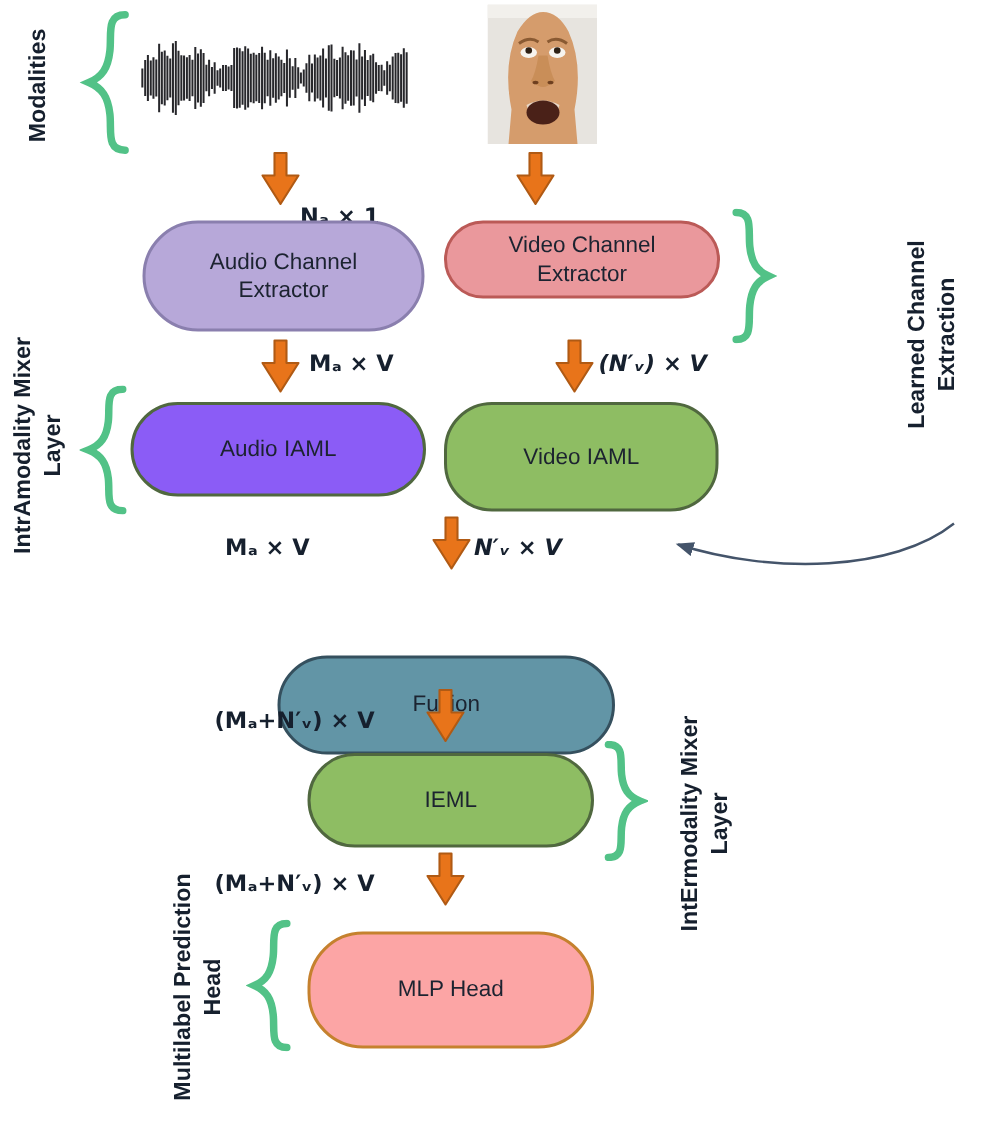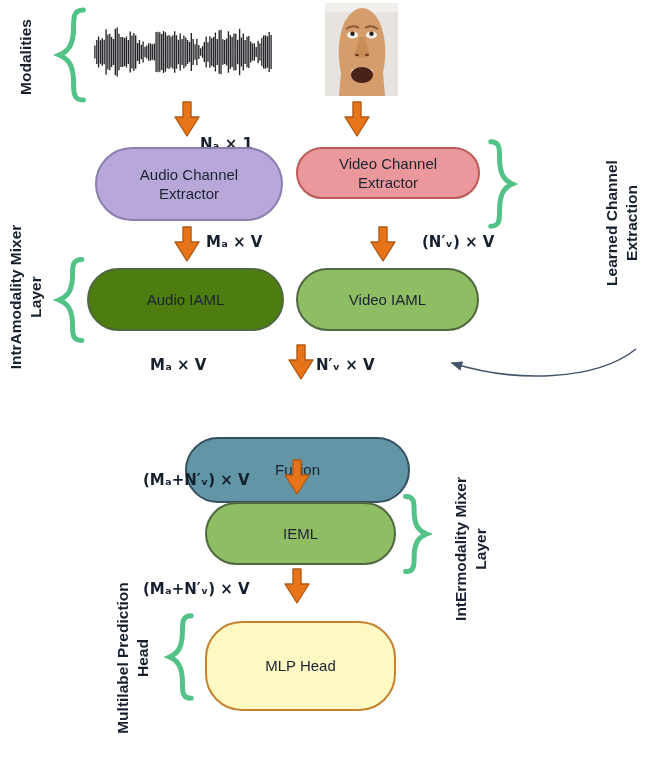--- a/index.html
+++ b/index.html
@@ -7,25 +7,25 @@
     position:relative;width:655px;height:764px;background:#ffffff;
     font-family:"Liberation Sans",sans-serif;overflow:hidden;
   }
   .box{
     position:absolute;display:flex;align-items:center;justify-content:center;
     text-align:center;white-space:pre-line;font-size:15px;line-height:1.3;
     color:#1c2330;border:2px solid;box-sizing:border-box;
   }
   .box-audio-ext{left:95px;top:147px;width:188px;height:74px;border-radius:37px;background:#b7a8d9;border-color:#8a7fae;justify-content:center;}
   .box-video-ext{left:296px;top:147px;width:184px;height:52px;border-radius:37px;background:#ea989c;border-color:#bb5a57;}
-  .box-audio-iaml{left:87px;top:268px;width:197px;height:63px;border-radius:32px;background:#4d7c0f;border-color:#50683f;}
-  .box-video-iaml{left:296px;top:268px;width:183px;height:63px;border-radius:32px;background:#8ebd63;border-color:#50683f;}
+  .box-audio-iaml{left:87px;top:268px;width:197px;height:63px;border-radius:32px;background:#8b5cf6;border-color:#50683f;}
+  .box-video-iaml{left:296px;top:268px;width:183px;height:73px;border-radius:32px;background:#8ebd63;border-color:#50683f;}
   .box-fusion{left:185px;top:389px;width:225px;height:66px;border-radius:33px;background:#6295a6;border-color:#35505e;margin-top:48px;}
   .box-ieml{left:205px;top:502px;width:191px;height:63px;border-radius:32px;background:#8ebd63;border-color:#50683f;justify-content:center;}
-  .box-mlp{left:205px;top:621px;width:191px;height:90px;border-radius:37px;background:#fef9c3;border-color:#c5812e;}
+  .box-mlp{left:205px;top:621px;width:191px;height:78px;border-radius:37px;background:#fca5a5;border-color:#c5812e;}
   .dim{
     position:absolute;font-family:"DejaVu Sans",sans-serif;font-size:15px;
     font-weight:600;color:#16202e;white-space:nowrap;
   }
   .vwrap{position:absolute;width:0;height:0;}
   .vlabel{
     position:absolute;left:0;top:0;width:max-content;
     transform:translate(-50%,-50%) rotate(-90deg);
     white-space:pre-line;text-align:center;font-size:15.5px;font-weight:600;
     color:#16202e;line-height:1.3;
@@ -113,42 +113,42 @@
         <path d="M9,1 L17,1 L17,16 L25,16 L13,35 L1,16 L9,16 Z" fill="#e8741a" stroke="#b05a14" stroke-width="1.4" stroke-linejoin="round"></path>
       </svg>
   </div>
   <div class="dim" style="left:206px;top:233px;">Mₐ × V</div>
 
   <div class="arrow" style="left:370px;top:226px;">
     <svg width="26" height="36" viewBox="0 0 26 36">
         <path d="M9,1 L17,1 L17,16 L25,16 L13,35 L1,16 L9,16 Z" fill="#e8741a" stroke="#b05a14" stroke-width="1.4" stroke-linejoin="round"></path>
       </svg>
   </div>
-  <div class="dim" style="left:422px;top:233px;">(N′ᵥ) × V</div>
+  <div class="dim" style="left:399px;top:233px;font-style:italic;">(N′ᵥ) × V</div>
 
   <div class="box box-audio-iaml">
     <span>Audio IAML</span>
   </div>
   <div class="box box-video-iaml">
     <span>Video IAML</span>
   </div>
 
   <div class="brace" style="left:53px;top:257px;">
     <svg width="36" height="86" viewBox="0 0 30 100" preserveAspectRatio="none">
       <path d="M24,3 C14,3 17,16 16,28 C15,40 12,46 5,50 C12,54 15,60 16,72 C17,84 14,97 24,97" fill="none" stroke="#52c287" stroke-width="5" stroke-linecap="round" vector-effect="non-scaling-stroke"></path>
     </svg>
   </div>
   <div class="vwrap" style="left:26px;top:297px;">
     <div class="vlabel">IntrAmodality Mixer
 Layer</div>
   </div>
 
 
   <div class="dim" style="left:150px;top:356px;">Mₐ × V</div>
-  <div class="dim" style="left:316px;top:356px;">N′ᵥ × V</div>
+  <div class="dim" style="left:316px;top:356px;font-style:italic;">N′ᵥ × V</div>
   <div class="arrow" style="left:288px;top:344px;">
     <svg width="26" height="36" viewBox="0 0 26 36">
         <path d="M9,1 L17,1 L17,16 L25,16 L13,35 L1,16 L9,16 Z" fill="#e8741a" stroke="#b05a14" stroke-width="1.4" stroke-linejoin="round"></path>
       </svg>
   </div>
 
   <div class="box box-fusion">
     <span>Fusion</span>
   </div>
 

